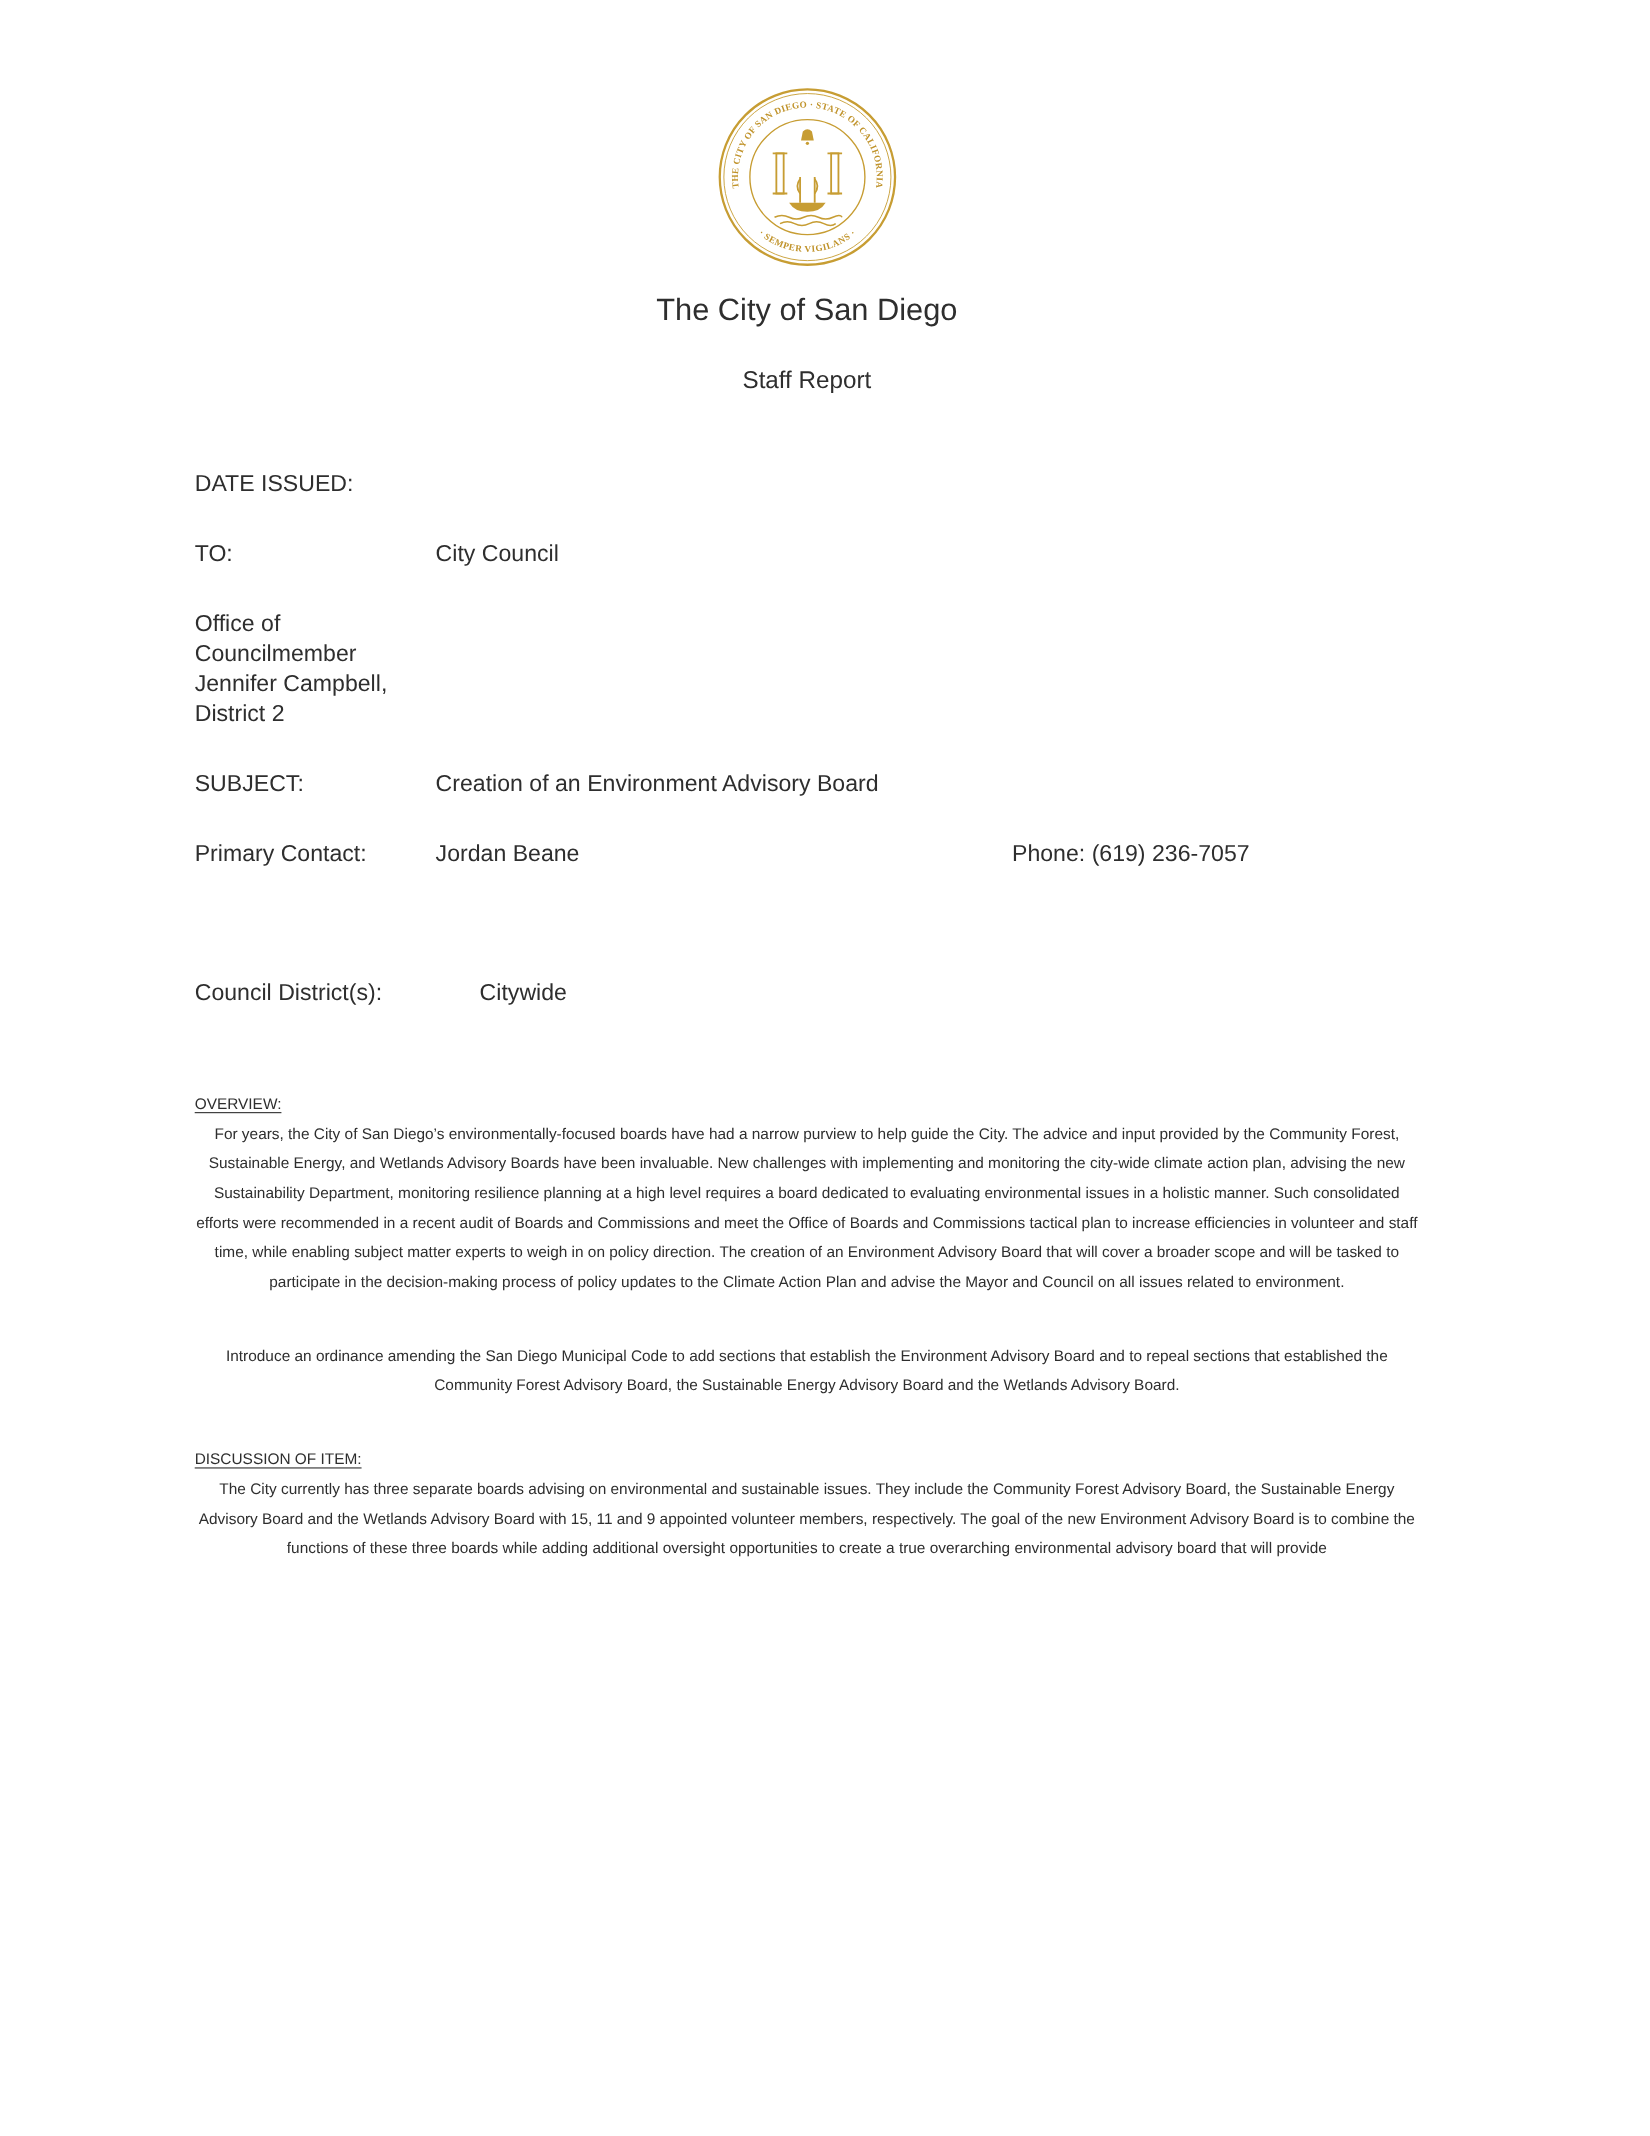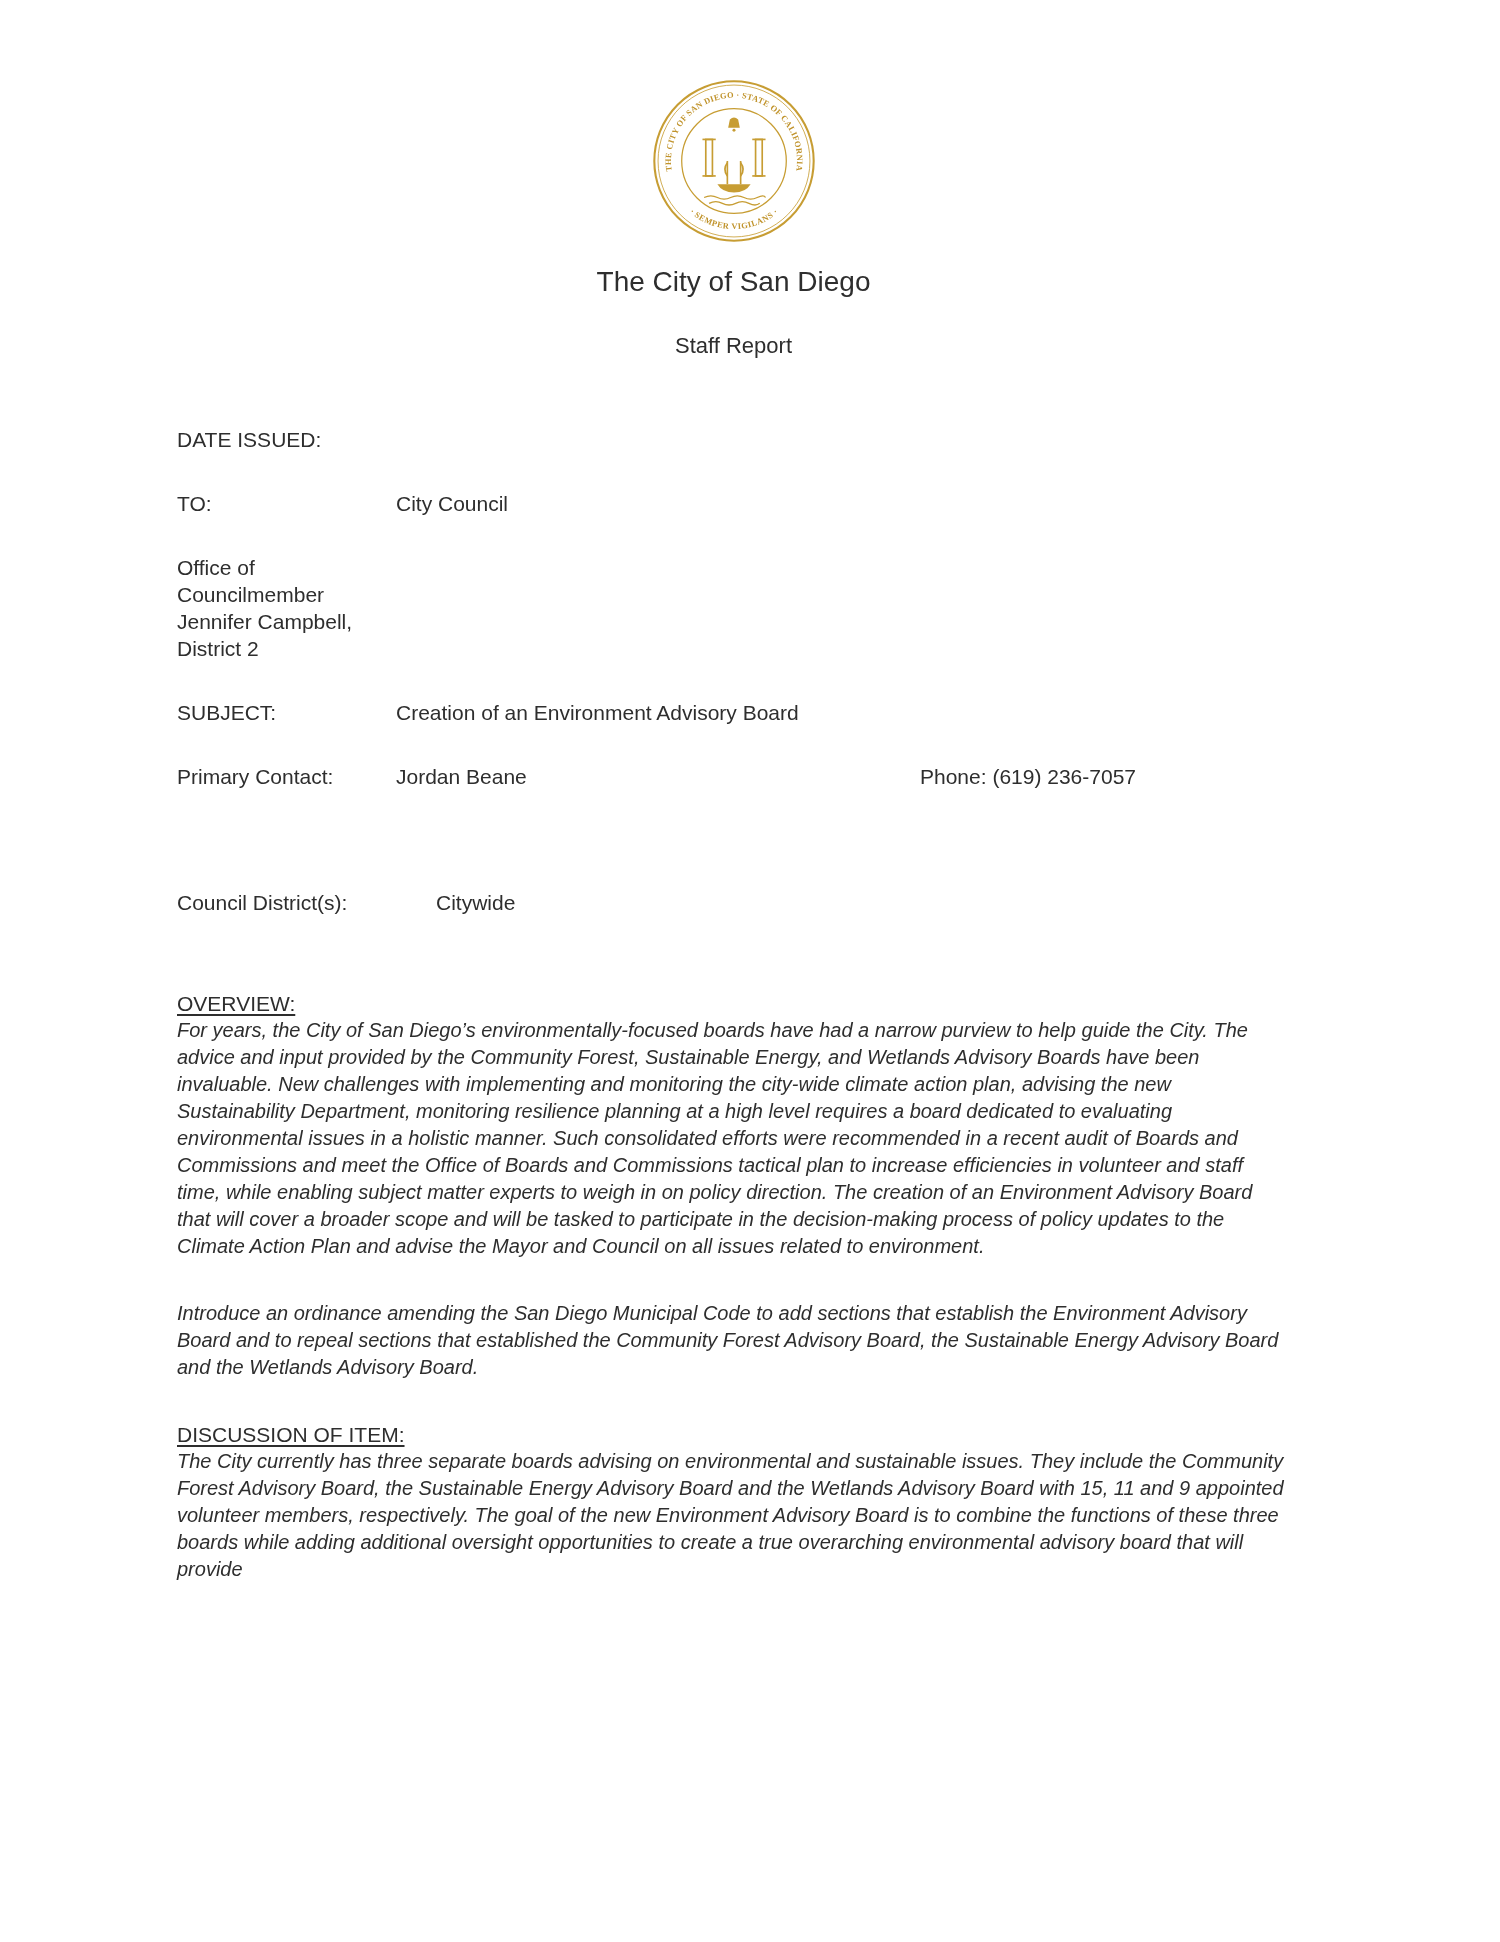--- a/index.html
+++ b/index.html
@@ -76,31 +76,30 @@
     gap: 16px;
   }
   
   .sections {
     margin-top: 74px;
   }
   .section + .section {
     margin-top: 40px;
   }
   .section-heading {
-    font-size: 21px;
+    font-size: 14px;
     line-height: 27px;
     text-decoration: underline;
     text-underline-offset: 3px;
   }
   .section-body {
     margin: 0;
-    font-size: 20px;
-    line-height: 27px;
-    text-align: left;
-    font-style: italic;
+    font-size: 14px;
+    line-height: 27px;
+    text-align: center;
   }
   .seal text {
     font-family: "Liberation Serif", "DejaVu Serif", serif;
     fill: #c0932b;
     font-weight: bold;
   }
 </style>
 </head>
 <body>
 

